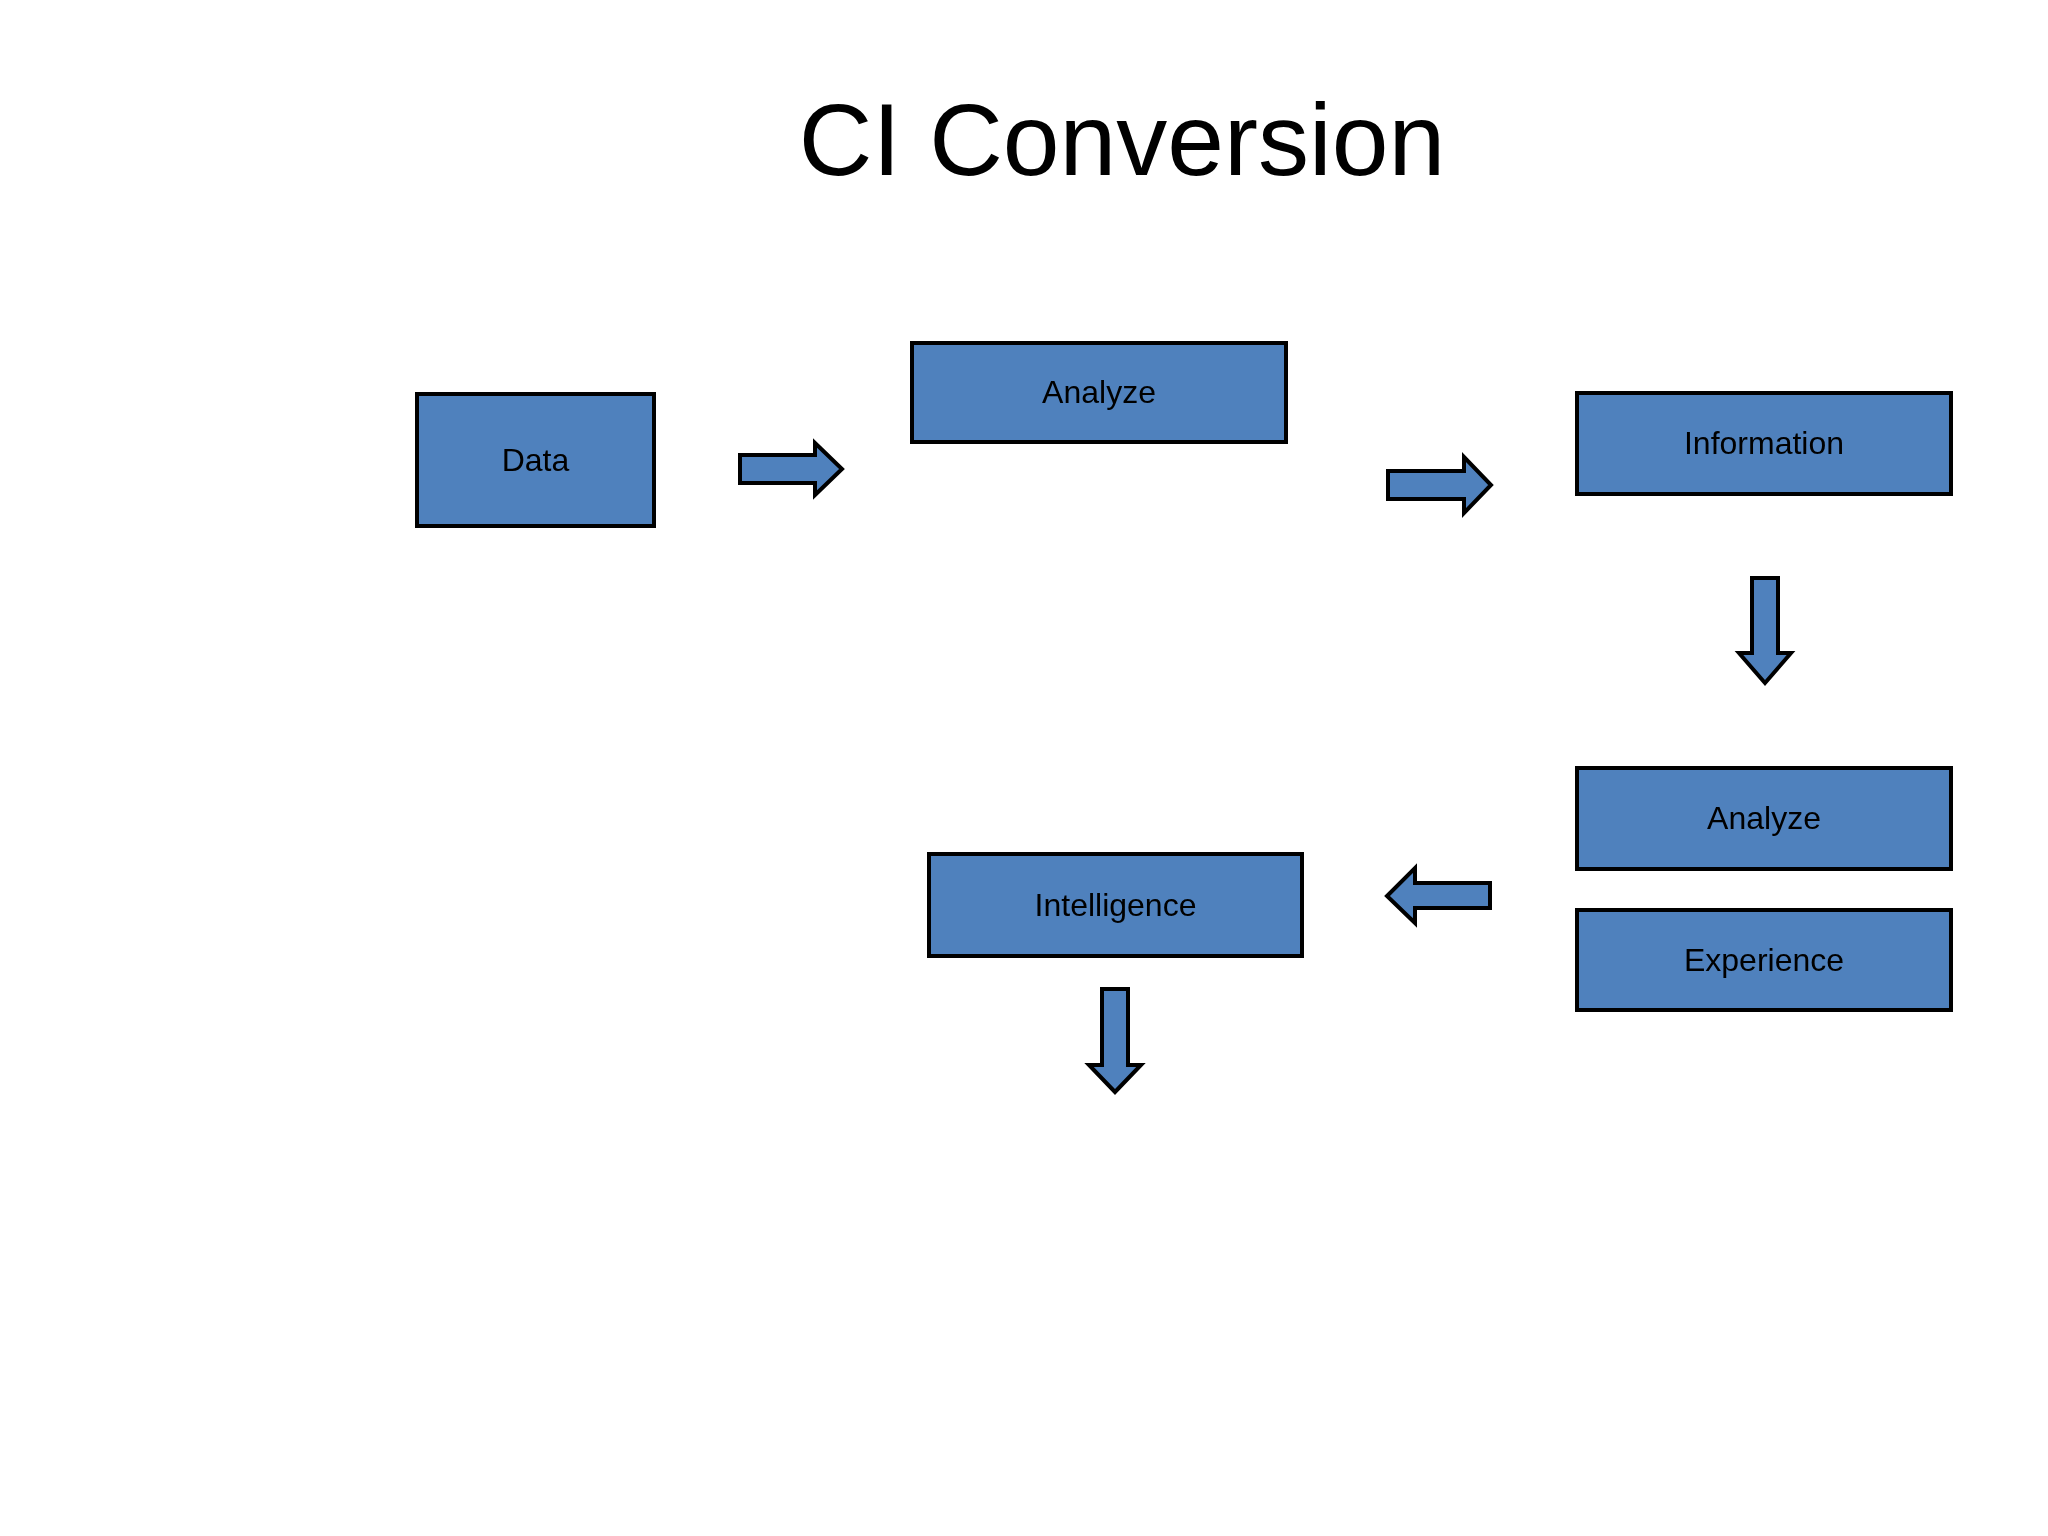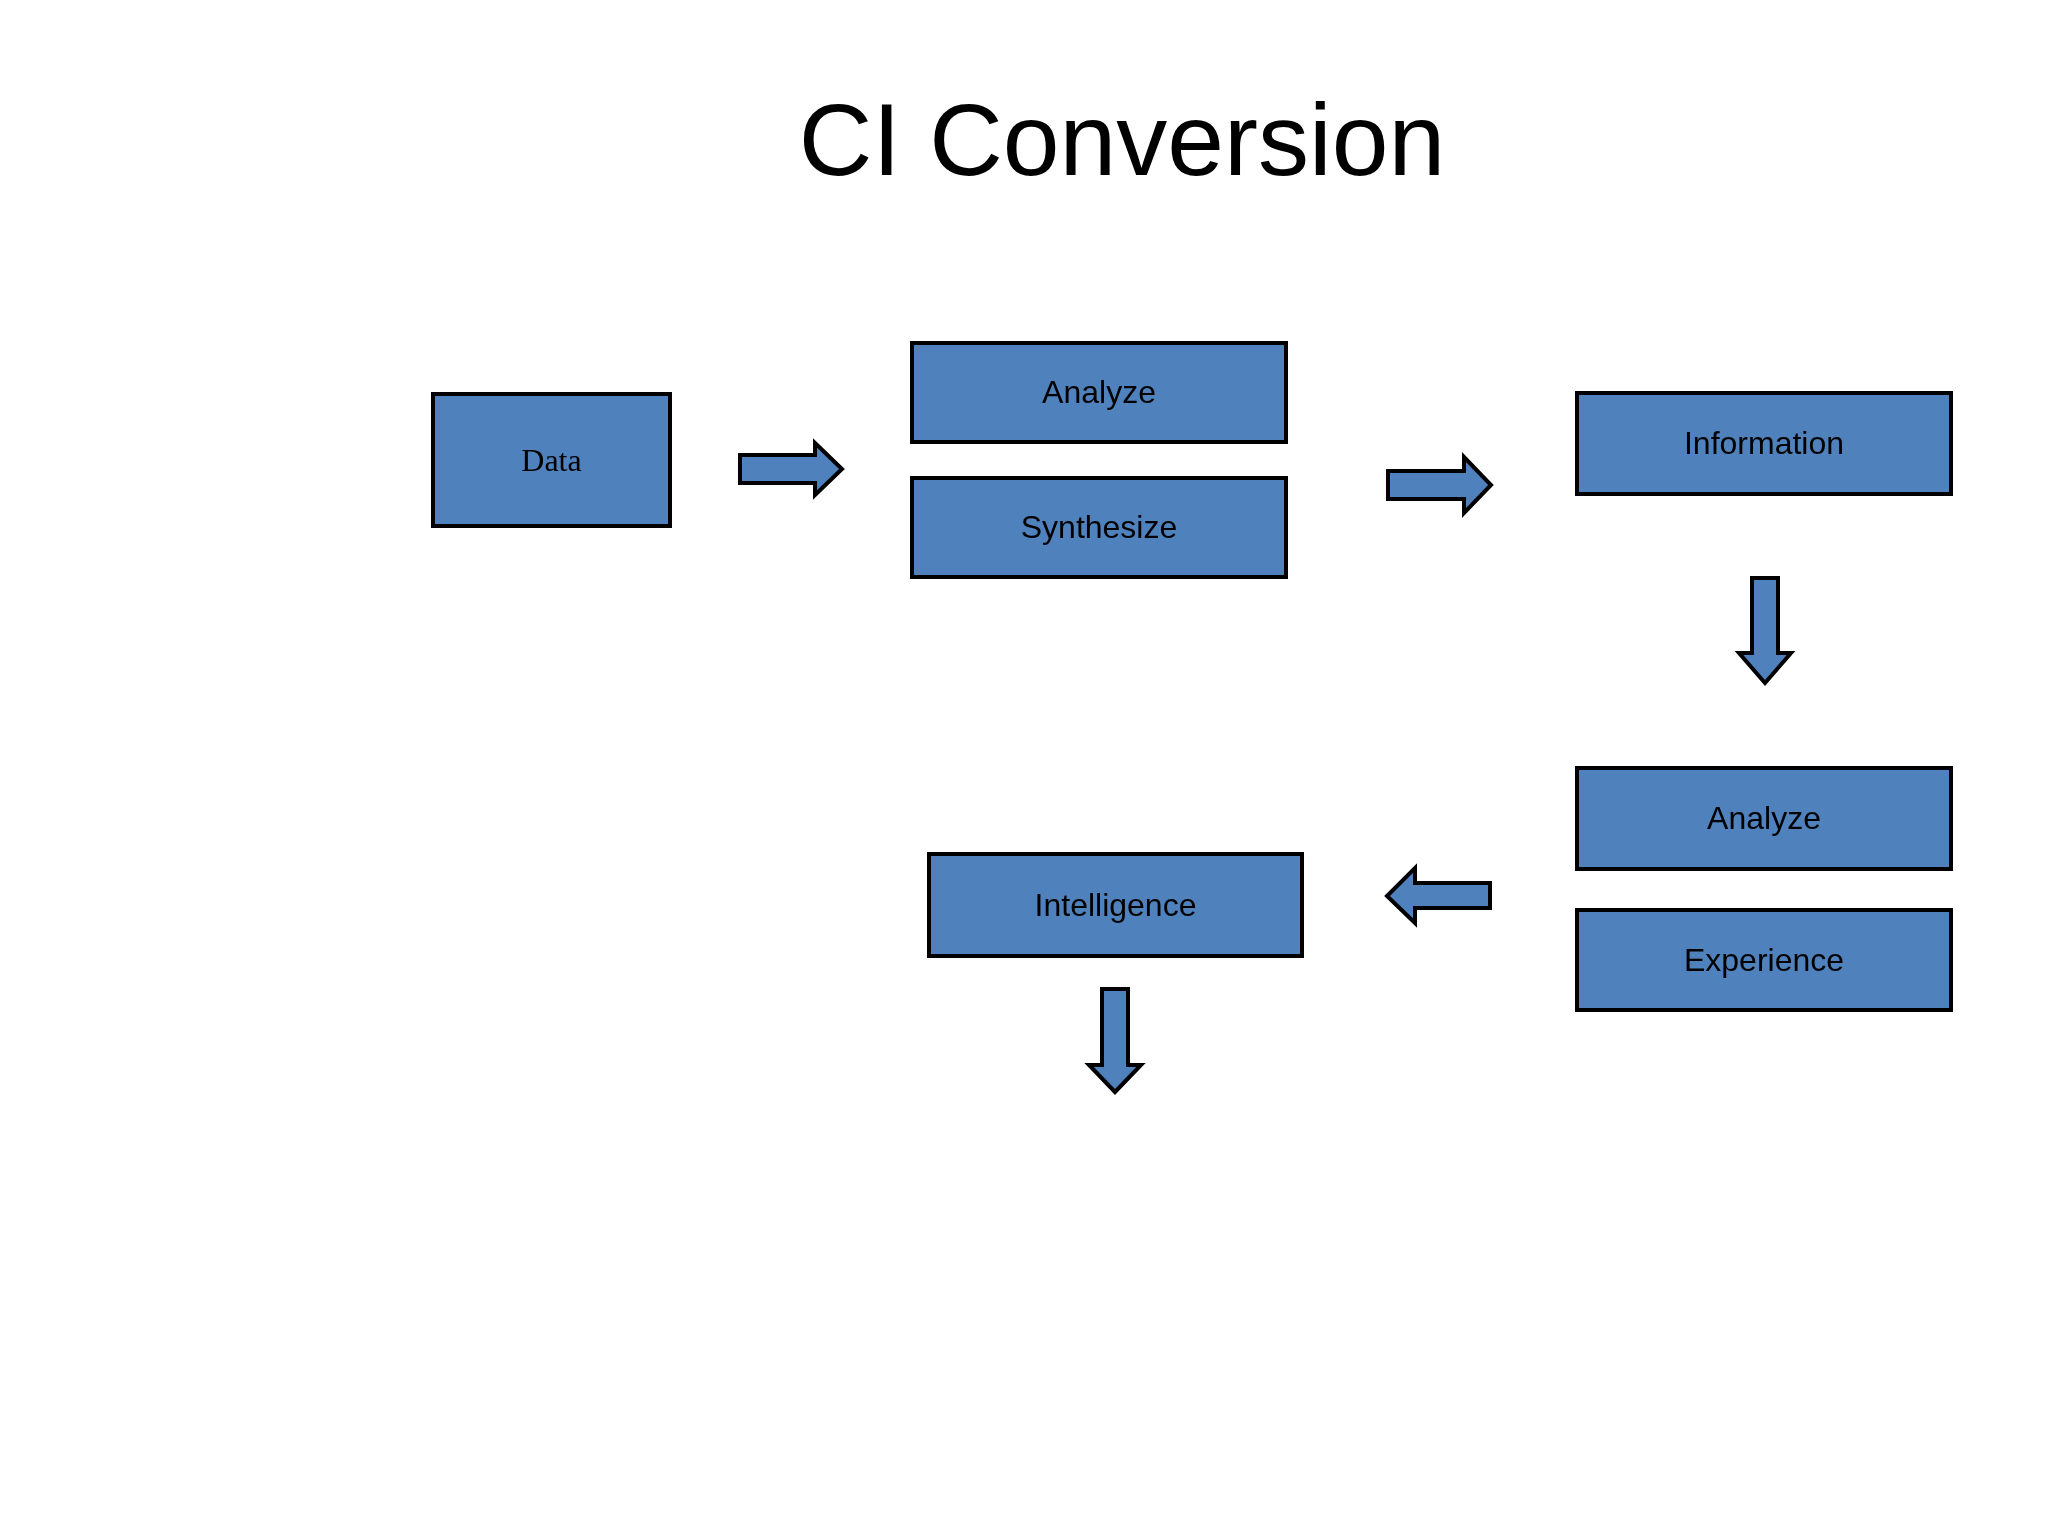--- a/index.html
+++ b/index.html
@@ -51,21 +51,21 @@
     border:4px solid var(--border);
     display:flex;
     align-items:center;
     justify-content:center;
     text-align:center;
     font-size:32px;
     line-height:1.32;
     color:var(--text);
     padding:6px 20px;
   }
-  #node-data        {left:391px;  top:392px;  width:241px; height:136px;font-family:Liberation Serif, serif;}
+  #node-data        {left:375px;  top:392px;  width:241px; height:136px;}
   #node-analyze     {left:870px;  top:341px;  width:378px; height:103px;}
   #node-synthesize  {left:870px;  top:476px;  width:378px; height:103px;}
   #node-information {left:1535px; top:391px;  width:378px; height:105px;}
   #node-insight     {left:1535px; top:766px;  width:378px; height:105px;}
   #node-experience  {left:1535px; top:908px;  width:378px; height:104px;}
   #node-intelligence{left:887px;  top:852px;  width:377px; height:106px;}
   #node-competitive {left:887px;  top:1125px; width:379px; height:224px;}
 </style>
 </head>
 <body>
@@ -83,23 +83,20 @@
   </svg>
 
   <div class="node" id="node-data">
     <span>Data</span>
   </div>
 
   <div class="node" id="node-analyze">
     <span>Analyze</span>
   </div>
 
-  <div class="node" id="node-synthesize">
-    <span>Synthesize</span>
-  </div>
 
   <div class="node" id="node-information">
     <span>Information</span>
   </div>
 
   <div class="node" id="node-insight">
     <span>Analyze</span>
   </div>
 
   <div class="node" id="node-experience">

